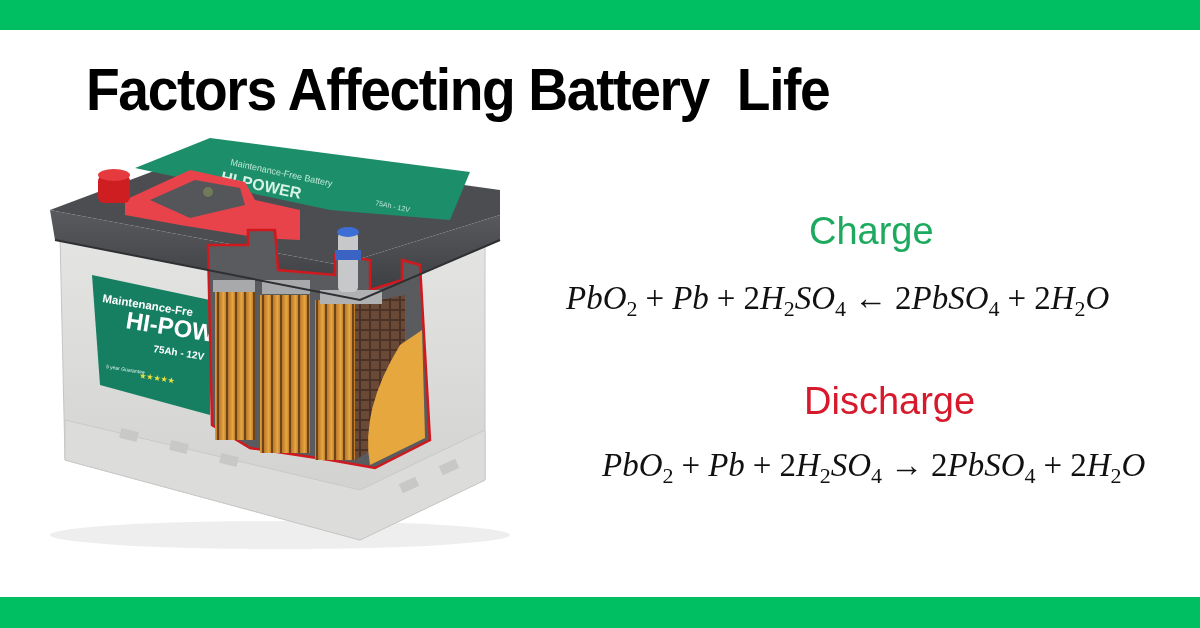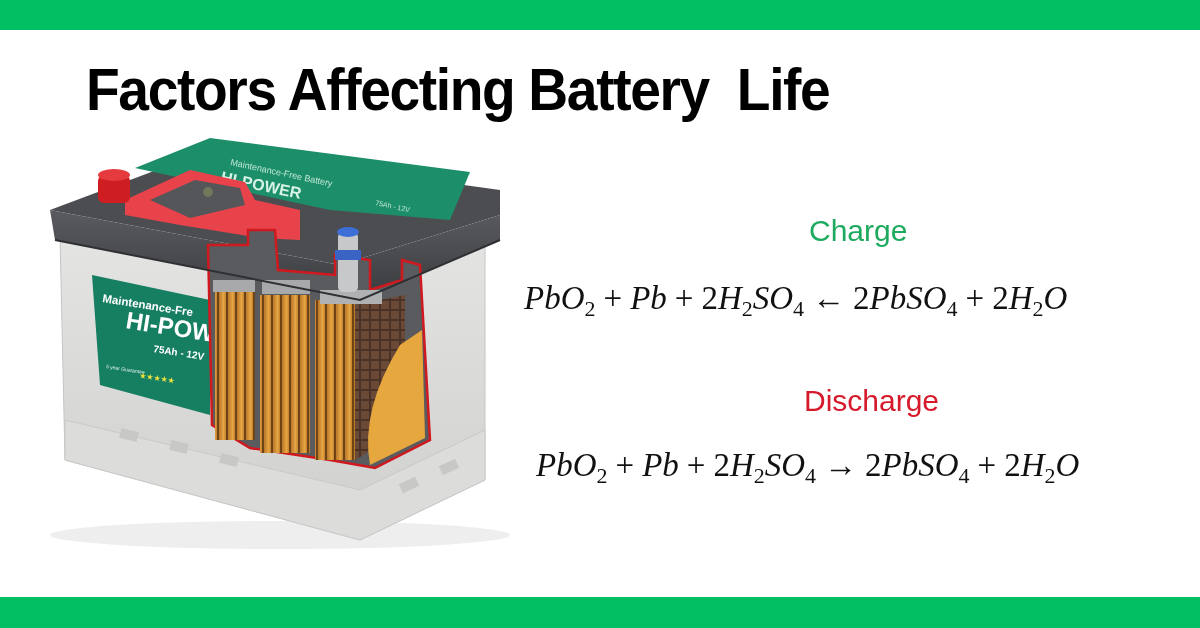--- a/index.html
+++ b/index.html
@@ -15,34 +15,34 @@
     position: absolute; left: 86px; top: 52px;
     font-family: "Liberation Sans", sans-serif;
     font-weight: 700; font-size: 60px; line-height: 76px;
     color: #000; letter-spacing: -1.5px;
     transform: scaleX(0.92); transform-origin: left top;
     white-space: pre;
   }
   .battery { position: absolute; left: 30px; top: 130px; width: 490px; height: 420px; }
   .label {
     position: absolute; font-family: "Liberation Sans", sans-serif;
-    font-size: 30px; line-height: 36px;
+    font-size: 38px; line-height: 36px;
   }
   .label.charge { left: 809px; top: 213px; color: #1daa5e; }
   .label.discharge { left: 804px; top: 383px; color: #d6192b; }
   .eq {
     position: absolute;
     font-family: "Liberation Serif", serif; font-style: italic;
-    font-size: 33px; line-height: 40px; color: #111; white-space: nowrap;
+    font-size: 33px; line-height: 40px; color: #111; white-space: nowrap; margin-left: 42px;
   }
   .eq .up { font-style: normal; }
   .eq sub { font-style: normal; font-size: 22px; vertical-align: -7px; line-height: 0; }
   .eq .op { font-style: normal; margin: 0 8px; }
   .eq.charge { left: 524px; top: 278px; }
-  .eq.discharge { left: 536px; top: 445px; }
+  .eq.discharge { left: 560px; top: 445px; }
 </style>
 </head>
 <body>
 
 <div class="band top"></div>
 
 <div class="title">Factors Affecting Battery  Life</div>
 
 <svg class="battery" viewBox="0 0 490 420" xmlns="http://www.w3.org/2000/svg">
   <defs>

